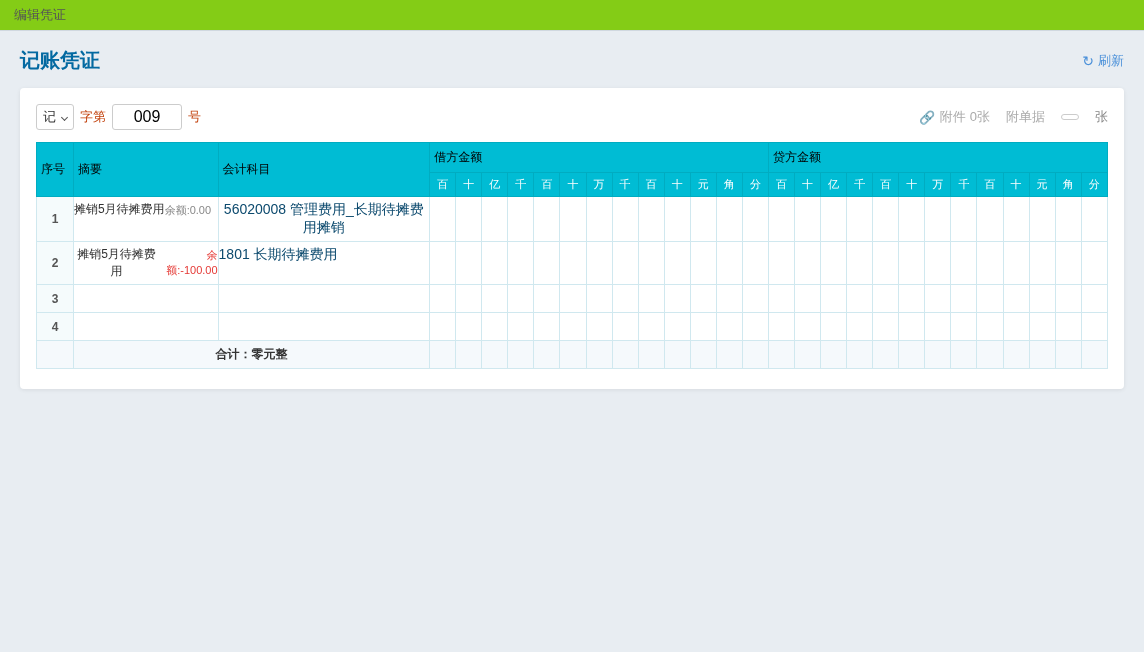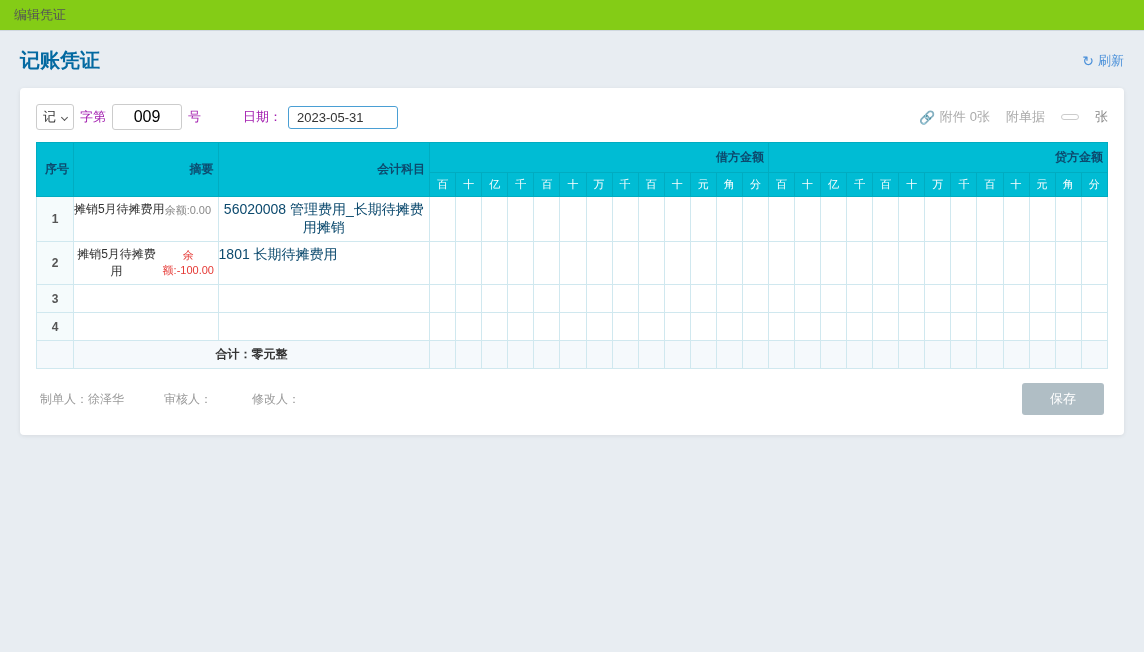--- a/index.html
+++ b/index.html
@@ -52,21 +52,21 @@
       align-items: center;
       gap: 12px;
       margin-bottom: 12px;
     }
     .form-field {
       display: flex;
       align-items: center;
       gap: 6px;
     }
     .field-label {
-      color: #a21caf;
+      color: #c2410c;
       font-size: 13px;
     }
     .field-select {
       border: 1px solid #ccc;
       border-radius: 3px;
       padding: 3px 6px;
       font-size: 13px;
       background: #fff;
       cursor: pointer;
       display: flex;
@@ -117,25 +117,25 @@
     }
 
     
     .voucher-table {
       width: 100%;
       border-collapse: collapse;
       font-size: 12px;
     }
     .voucher-table thead tr.header-top th {
       background: #00bcd4;
-      color: #0c4a6e;
+      color: #000000;
       padding: 6px 4px;
-      text-align: right;
+      text-align: left;
       border: 1px solid #00acc1;
-      font-weight: bold;
+      font-weight: normal;
     }
     .voucher-table thead tr.header-sub th {
       background: #00bcd4;
       color: #fff;
       padding: 4px 2px;
       text-align: center;
       border: 1px solid #00acc1;
       font-size: 11px;
       font-weight: normal;
     }
@@ -175,20 +175,21 @@
       font-size: 12px;
       color: #333;
     }
     .balance-text {
       font-size: 11px;
       color: #888;
       margin-top: 2px;
     }
     .balance-negative {
       color: #e53935;
+      text-align: right;
     }
     .account-text {
       font-size: 14px;
       color: #0c4a6e;
     }
     .row-tall td {
       height: 54px;
     }
     .footer-row td {
       height: 40px;
@@ -261,24 +262,20 @@
 
     <div class="form-row">
       <div class="form-field">
         <div class="field-select">
           <span>记</span>
           <span class="chevron-icon"></span>
         </div>
         <span class="field-label">字第</span>
         <input class="field-input" type="text" value="009" style="">
         <span class="field-label">号</span>
-      </div>
-      <div class="form-field" style="margin-left: 30px;">
-        <span class="field-label">日期：</span>
-        <input class="field-date-input" type="text" value="2023-05-31" style="">
       </div>
       <div class="attachment-area">
         <div class="attach-link">
           <span class="paperclip-icon">🔗</span>
           <span>附件</span>
           <span>0张</span>
         </div>
         <span class="attach-sheets">附单据</span>
         <span class="sheets-count"></span>
         <span>张</span>
@@ -499,22 +496,14 @@
             <td></td>
             <td></td>
             <td></td>
             <td></td>
             <td></td>
             <td></td>
         </tr>
       </tbody>
     </table>
 
-    <div class="bottom-bar">
-      <div class="bottom-info">
-        <span>制单人：徐泽华</span>
-        <span>审核人：</span>
-        <span>修改人：</span>
-      </div>
-      <button class="save-btn">保存</button>
-    </div>
   </div>
 </div>
 
 </body></html>

